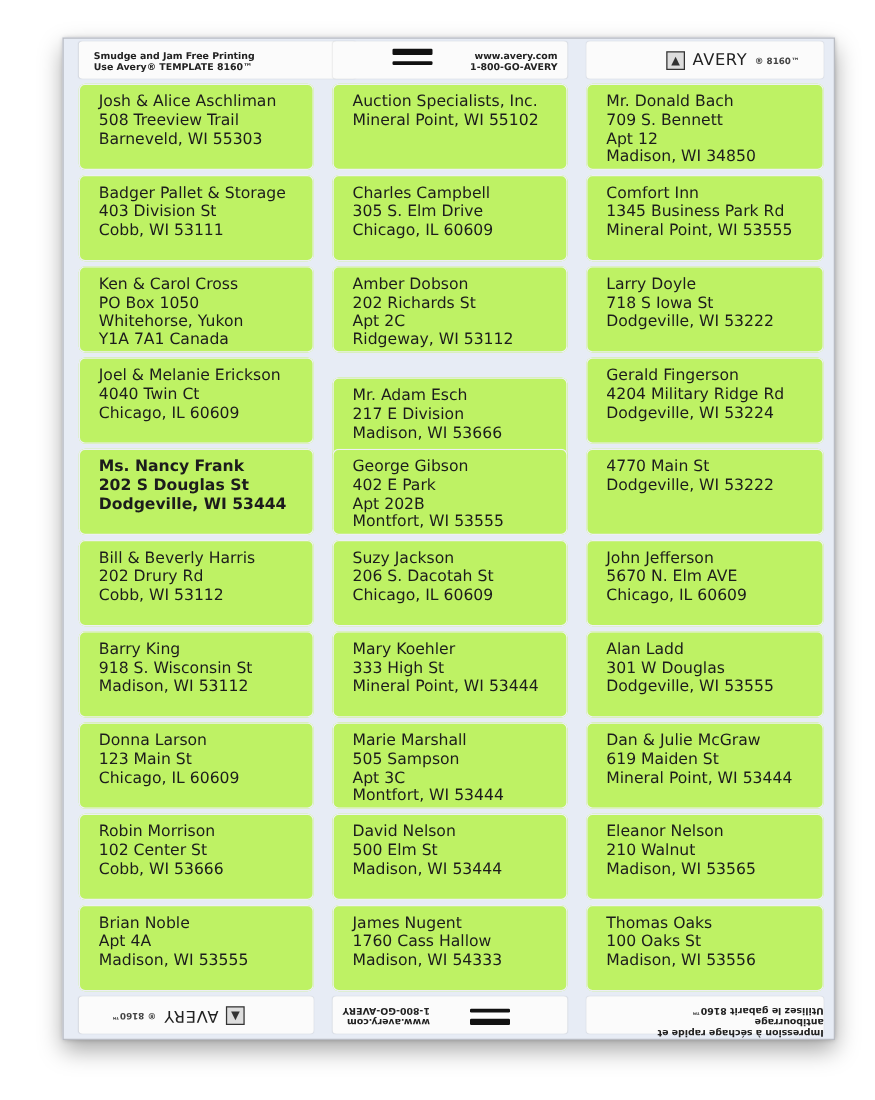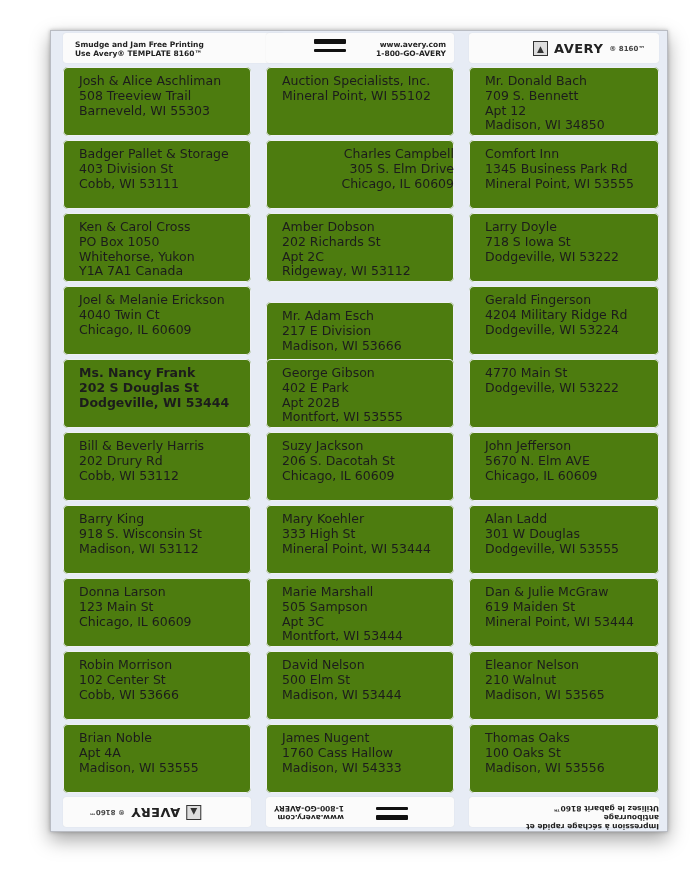--- a/index.html
+++ b/index.html
@@ -11,37 +11,37 @@
       position: absolute; left: 50px; top: 30px; width: 616px; height: 800px;
       background: #e7ecf5;
       box-shadow: 0 8px 18px rgba(0,0,0,0.35), 0 0 4px rgba(0,0,0,0.25);
       border: 1px solid #b9bcc3;
     }
     .strip {
       position: absolute; background: #fbfbfb; border-radius: 3px;
       box-shadow: 0 0 1px rgba(0,0,0,0.12);
     }
     .label {
-      position: absolute; background: #4d7c0f; border-radius: 5px;
+      position: absolute; background: #bef264; border-radius: 5px;
       box-shadow: inset 0 0 0 1px #eef0f4;
       box-sizing: border-box; padding: 7px 0 0 16px;
       font-size: 12.5px; line-height: 14.8px; color: #1c1c1c;
       white-space: nowrap; overflow: hidden;
     }
     .label .line { display: block; }
     .tiny { font-size: 7.5px; line-height: 9px; font-weight: bold; color: #222; }
     .right { text-align: right; }
     .bars { position: absolute; }
     .bar { background: #111; border-radius: 1px; }
     .avery-logo { position: absolute; display: flex; align-items: center; gap: 6px; }
     .avery-box {
       width: 15px; height: 15px; border: 1.5px solid #333; box-sizing: border-box;
       display: flex; align-items: center; justify-content: center; font-size: 9px; color: #333; background: #ddd;
     }
-    .avery-word { font-weight: bold; font-size: 13px; color: #222; letter-spacing: 0.5px; }
+    .avery-word { font-weight: normal; font-size: 13px; color: #222; letter-spacing: 0.5px; }
     .avery-model { font-size: 7px; font-weight: bold; color: #444; }
     .flip { transform: rotate(180deg); }
   </style>
 </head>
 <body>
 
 <div class="sheet">
 
   <div class="strip" style="left:12px; top:2px; width:188px; height:30px;padding-left:34px;">
     <div class="tiny" style="position:absolute; left:12px; top:7px;">
@@ -81,21 +81,21 @@
         <span class="line">Mr. Donald Bach</span>
         <span class="line">709 S. Bennett</span>
         <span class="line">Apt 12</span>
         <span class="line">Madison, WI  34850</span>
       </div>
       <div class="label" style="left: 12px; top: 109px; width: 188px; height: 69px;">
         <span class="line">Badger Pallet &amp; Storage</span>
         <span class="line">403 Division St</span>
         <span class="line">Cobb, WI  53111</span>
       </div>
-      <div class="label" style="left: 215px; top: 109px; width: 188px; height: 69px; text-align: right;">
+      <div class="label" style="left: 215px; top: 109px; width: 188px; height: 69px;">
         <span class="line">Charles Campbell</span>
         <span class="line">305 S. Elm Drive</span>
         <span class="line">Chicago, IL  60609</span>
       </div>
       <div class="label" style="left: 418px; top: 109px; width: 190px; height: 69px;">
         <span class="line">Comfort Inn</span>
         <span class="line">1345 Business Park Rd</span>
         <span class="line">Mineral Point, WI  53555</span>
       </div>
       <div class="label" style="left: 12px; top: 182px; width: 188px; height: 69px;">

